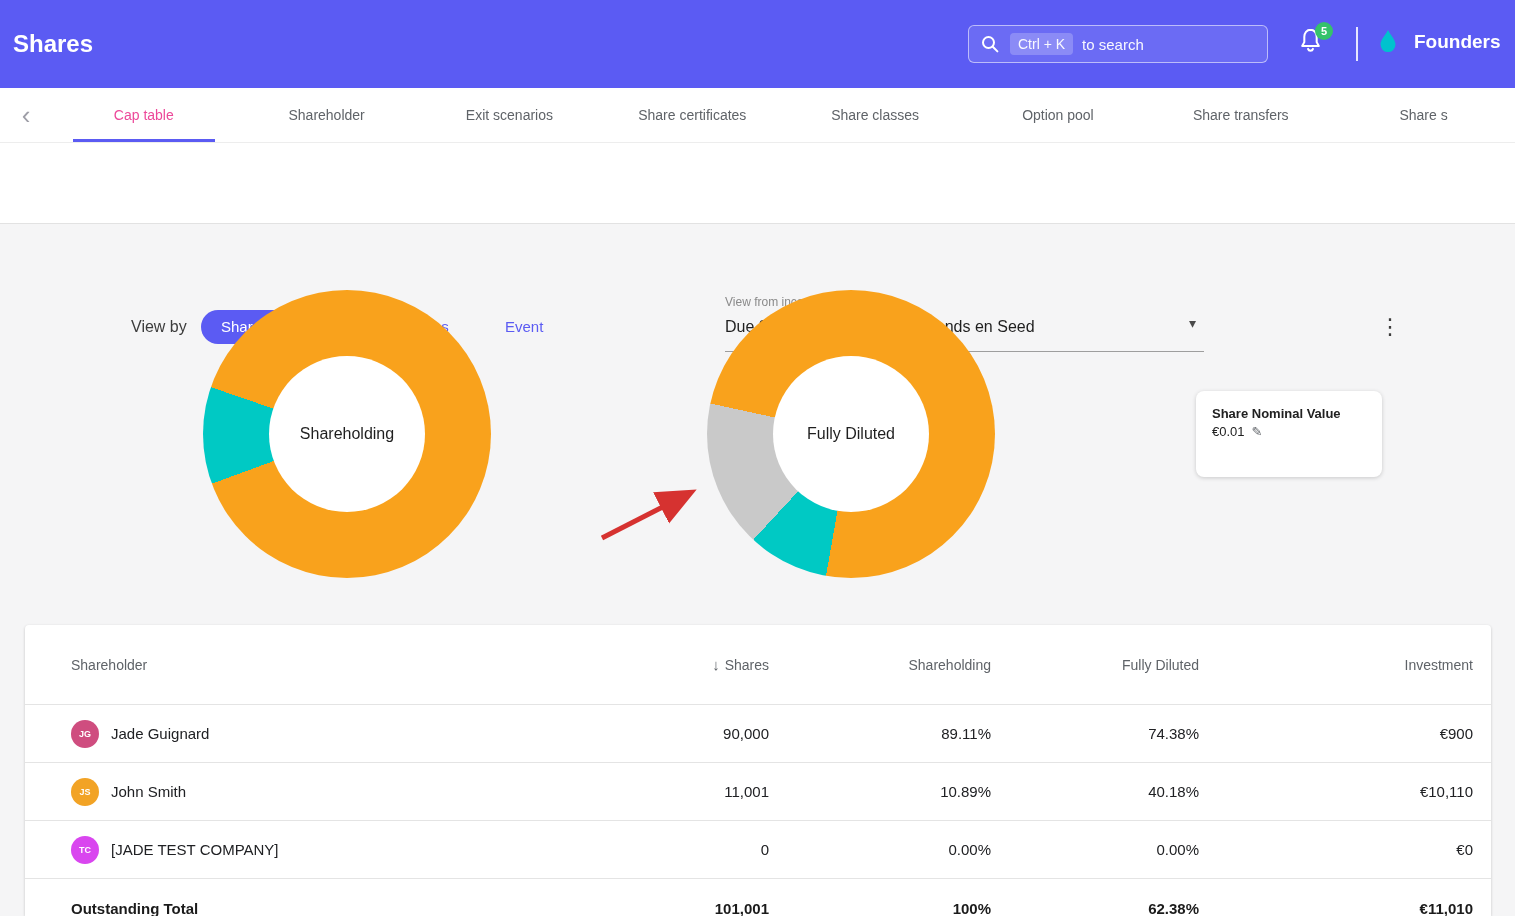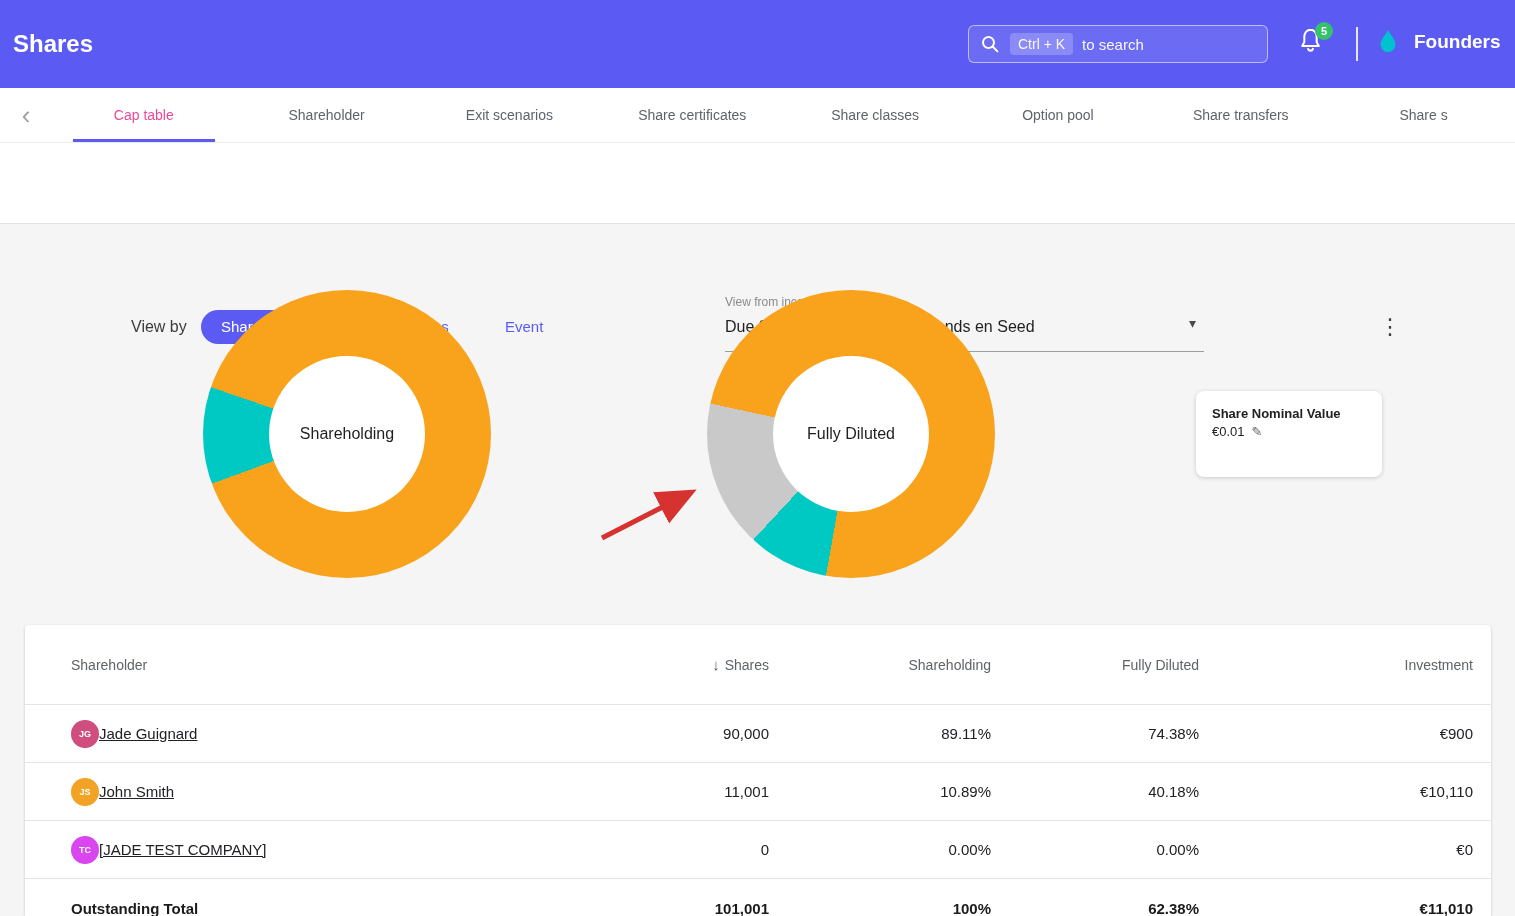--- a/index.html
+++ b/index.html
@@ -73,24 +73,24 @@
   .table-card { position: absolute; left: 25px; top: 625px; width: 1466px; height: 291px;
     background: #fff; border-radius: 4px 4px 0 0; box-shadow: 0 1px 3px rgba(0,0,0,0.2); overflow: hidden; }
   .t-row { display: grid; grid-template-columns: 1fr 200px 222px 208px 274px;
     align-items: center; padding: 0 18px 0 46px; border-bottom: 1px solid #e4e4e4; }
   .t-head { height: 80px; font-size: 14px; color: #5f6368; }
   .t-body-row { height: 58px; font-size: 15px; color: #202124; }
   .t-total { height: 58px; font-size: 15px; color: #1b1b1b; font-weight: 700; border-bottom: none; }
   .cell-num { text-align: right; }
   .head-shares { display: flex; align-items: center; justify-content: flex-end; gap: 5px; cursor: pointer; }
   .sort-arrow { font-size: 15px; color: #5f6368; }
-  .sh-cell { display: flex; align-items: center; }
+  .sh-cell { display: flex; align-items: center; gap: 12px; }
   .avatar { width: 28px; height: 28px; border-radius: 50%; color: #fff; font-size: 9px; font-weight: 700;
     display: flex; align-items: center; justify-content: center; flex: 0 0 auto; }
-  .sh-name { font-weight: 500; text-decoration: underline; }
+  .sh-name { font-weight: 500; }
   .total-label { text-align: left; }
 </style>
 </head>
 <body>
 
 <div id="root">
 
   <div class="app-header">
     <div class="app-title">Shares</div>
 

